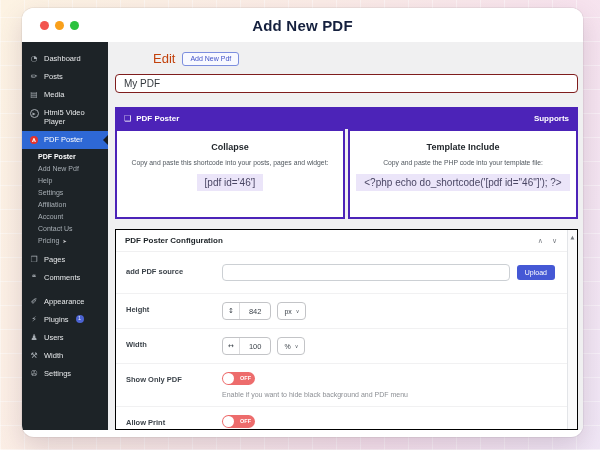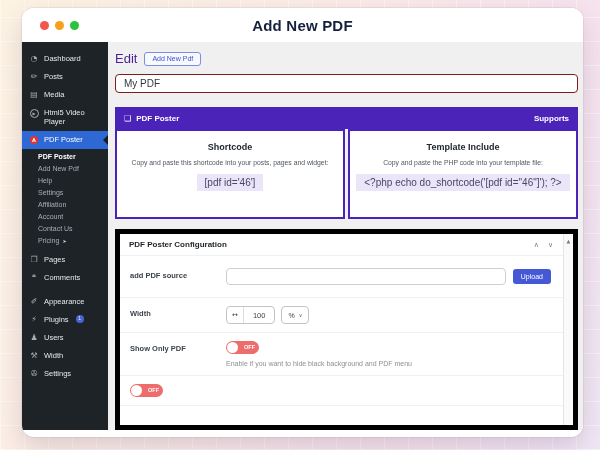--- a/index.html
+++ b/index.html
@@ -38,39 +38,39 @@
   .submenu{padding:2px 0 4px 0;}
   .sub-item{padding:2.5px 4px 2.5px 16px;color:#a7aeb4;font-size:7px;cursor:pointer;display:flex;align-items:center;gap:3px;}
   .sub-item.current{color:#fff;font-weight:700;}
   .arrow-glyph{font-size:5px;color:#c3c4c7;font-family:"DejaVu Sans",sans-serif;}
   .gap{height:6px;}
   .badge{display:inline-flex;margin-left:2px;width:8px;height:8px;border-radius:50%;background:#4c63d2;
     color:#e2e8ff;font-size:5.5px;align-items:center;justify-content:center;}
   
   .main{flex:1;background:#f0f0f1;padding:8px 3px 0 5px;display:flex;flex-direction:column;overflow:hidden;box-sizing:border-box;}
   .edit-row{display:flex;align-items:center;gap:7px;margin:1px 0 8px 2px;}
-  .edit-h{font-size:13px;color:#4c1d95;}
+  .edit-h{font-size:13px;color:#c2410c;margin-left:38px;}
   .add-new-btn{background:#f8f9ff;border:1px solid #7c8ede;color:#4152c8;font-size:7px;
     padding:2.5px 7px;border-radius:3px;cursor:pointer;font-family:inherit;}
   .title-input{height:17px;border:1px solid #7f1d1d;border-radius:4px;background:#fff;font-size:10px;
     color:#32373c;padding:0 8px;margin:0 2px 14px 2px;outline:none;font-family:inherit;}
   
   .poster-wrap{margin:0 2px;}
   .banner{background:#4c23b8;color:#fff;height:22px;display:flex;align-items:center;
     justify-content:space-between;padding:0 9px;font-size:8px;font-weight:700;}
   .banner-left{display:flex;align-items:center;gap:5px;}
   .doc-ico{font-size:8px;font-family:"DejaVu Sans",sans-serif;font-weight:400;}
   .boxes{display:flex;gap:3px;}
   .pbox{flex:1;background:#fff;border:2px solid #4c23b8;height:75px;text-align:center;padding-top:11px;}
   .pbox-title{font-size:9px;font-weight:700;color:#23282d;}
   .pbox-desc{font-size:6.8px;color:#50575e;margin-top:7px;}
   .chip{display:inline-block;margin-top:8px;background:#ebe5f9;color:#4a4664;font-size:10px;
     padding:3px 8px;font-family:"Liberation Sans",sans-serif;}
   
-  .panel{margin:10px 2px 0 2px;background:#fff;border:5px solid #000000;flex:1;position:relative;overflow:hidden;}
+  .panel{margin:10px 2px 0 2px;background:#fff;border:1px solid #000000;flex:1;position:relative;overflow:hidden;}
   .panel-head{display:flex;align-items:center;justify-content:space-between;
     padding:6px 20px 6px 9px;border-bottom:1px solid #f0f0f1;}
   .panel-title{font-size:8px;font-weight:700;color:#1d2327;}
   .head-icons{display:flex;gap:9px;color:#787c82;font-size:7px;font-family:"DejaVu Sans",sans-serif;}
   .head-icons span{cursor:pointer;}
   .scrollbar{position:absolute;top:0;right:0;bottom:0;width:9px;background:#fafafb;border-left:1px solid #e3e5e8;}
   .scroll-up{display:block;text-align:center;font-size:5px;color:#787c82;margin-top:4px;cursor:pointer;font-family:"DejaVu Sans",sans-serif;}
   .row{display:flex;align-items:flex-start;padding:8px 22px 8px 10px;border-bottom:1px solid #f1f1f2;}
   .row.tall{padding-top:12px;padding-bottom:12px;}
   .row-label{width:96px;flex:none;font-size:7.5px;font-weight:700;color:#3c434a;padding-top:3px;}
@@ -208,21 +208,21 @@
       <div class="poster-wrap">
         <div class="banner">
           <span class="banner-left">
             <span class="doc-ico">❏</span>
             <span>PDF Poster</span>
           </span>
           <span>Supports</span>
         </div>
         <div class="boxes">
           <div class="pbox">
-            <div class="pbox-title">Shortcode</div>
+            <div class="pbox-title">Collapse</div>
             <div class="pbox-desc">Copy and paste this shortcode into your posts, pages and widget:</div>
             <span class="chip">[pdf id='46']</span>
           </div>
           <div class="pbox">
             <div class="pbox-title">Template Include</div>
             <div class="pbox-desc">Copy and paste the PHP code into your template file:</div>
             <span class="chip">&lt;?php echo do_shortcode('[pdf id="46"]'); ?&gt;</span>
           </div>
         </div>
       </div>
@@ -239,20 +239,35 @@
         <div class="row tall">
           <div class="row-label">add PDF source</div>
           <div class="row-ctl">
             <div class="src-line">
               <input class="src-input" type="text" style="">
               <button class="upload-btn">Upload</button>
             </div>
           </div>
         </div>
 
+        <div class="row">
+          <div class="row-label">Height</div>
+          <div class="row-ctl">
+            <div class="stepper-line">
+              <span class="stepper">
+                <span class="axis">↕</span>
+                <span class="num">842</span>
+              </span>
+              <span class="unit-select">
+                <span>px</span>
+                <span class="chev">∨</span>
+              </span>
+            </div>
+          </div>
+        </div>
 
         <div class="row">
           <div class="row-label">Width</div>
           <div class="row-ctl">
             <div class="stepper-line">
               <span class="stepper">
                 <span class="axis">↔</span>
                 <span class="num">100</span>
               </span>
               <span class="unit-select">
@@ -268,20 +283,21 @@
           <div class="row-ctl">
             <div class="toggle">
               <span class="knob"></span>
               <span class="toggle-label">OFF</span>
             </div>
             <div class="row-desc">Enable if you want to hide black background and PDF menu</div>
           </div>
         </div>
 
         <div class="row">
+          <div class="row-label">Allow Print</div>
           <div class="row-ctl">
             <div class="toggle">
               <span class="knob"></span>
               <span class="toggle-label">OFF</span>
             </div>
 
           </div>
         </div>
 
         <div class="scrollbar">

